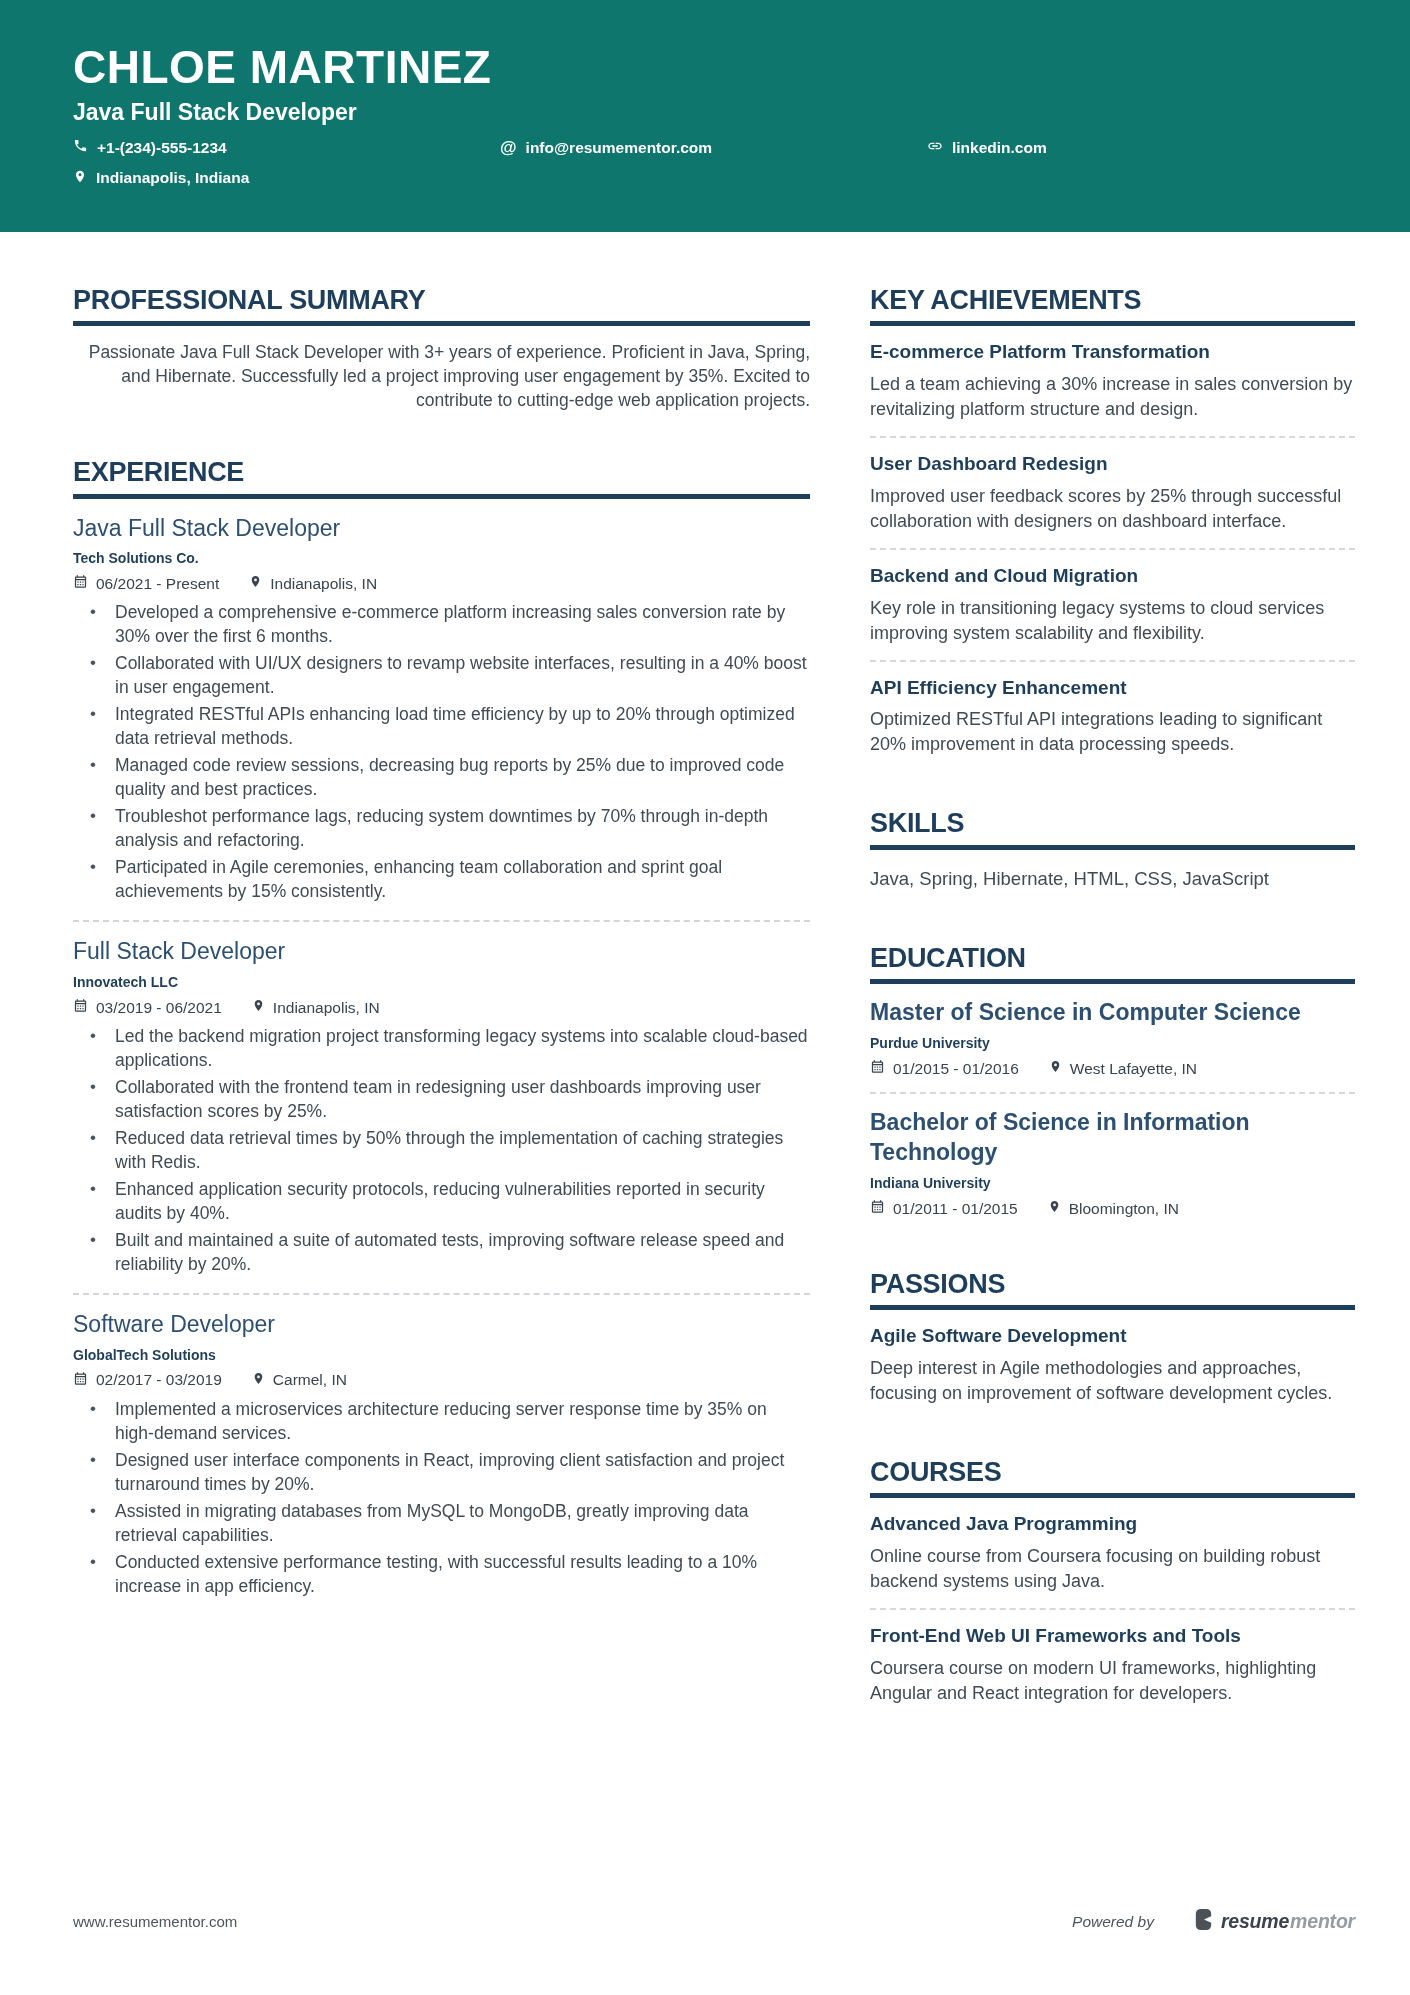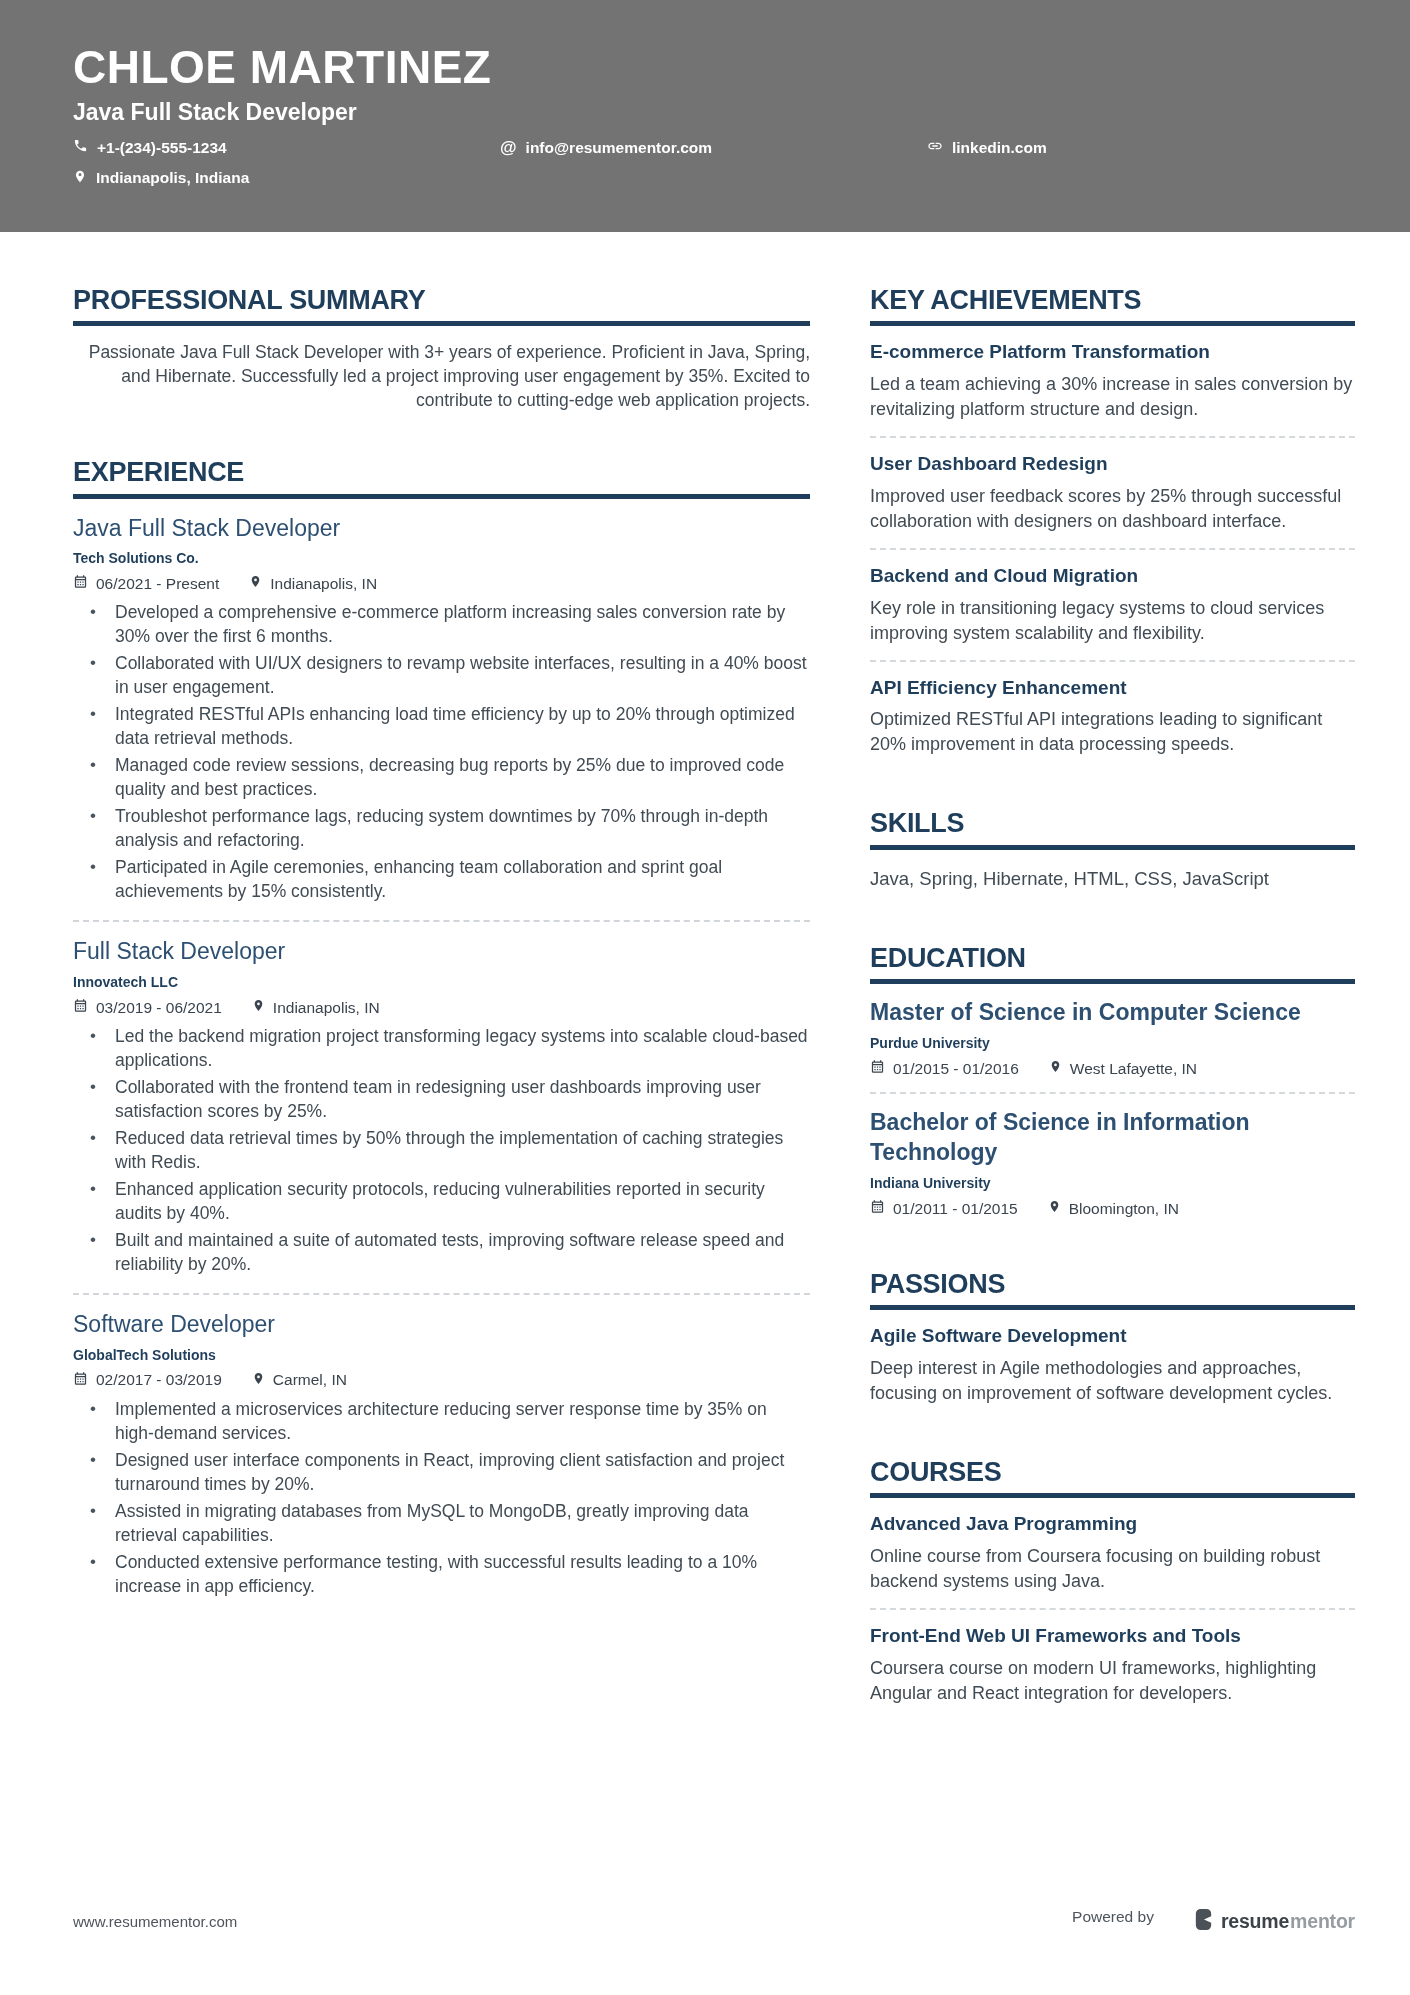--- a/index.html
+++ b/index.html
@@ -6,21 +6,21 @@
   html,body { background:#ffffff; }
   body {
     width:1410px; height:1995px;
     font-family:"Liberation Sans","DejaVu Sans",sans-serif;
     color:#414b54;
   }
   .page { width:1410px; height:1995px; display:flex; flex-direction:column; overflow:hidden; }
 
   
   .hdr {
-    background:#737373; color:#ffffff;
+    background:#0f766e; color:#ffffff;
     height:232px; padding:44px 55px 0 73px; flex:0 0 auto;
   }
   .hdr h1 { font-size:46px; font-weight:800; letter-spacing:0.5px; line-height:1.02; }
   .hdr-title { font-size:23px; font-weight:700; margin-top:8px; }
   .contact {
     margin-top:12px;
     display:grid; grid-template-columns:427px 427px 1fr;
     row-gap:11px; align-items:center;
   }
   .c-item { display:flex; align-items:center; gap:9px; font-size:15.5px; font-weight:700; }
@@ -67,21 +67,21 @@
   .skills-text { margin-top:16px; font-size:18.5px; line-height:26px; color:#414b54; }
   .degree { font-size:23px; font-weight:700; color:#2d4f71; margin-top:13px; line-height:30px; }
 
   
   footer {
     flex:0 0 auto;
     display:flex; justify-content:space-between; align-items:center;
     padding:0 55px 60px 73px;
   }
   .site { font-size:15px; color:#4d545b; }
-  .powered { display:flex; gap:38px; }
+  .powered { display:flex; align-items:center; gap:38px;font-style:italic; }
   .powered-label { font-size:15.5px; color:#4d545b; }
   .logo { display:flex; align-items:center; gap:6px; }
   .logo-bold  { font-size:19.5px; font-weight:800; color:#3c434a; letter-spacing:-0.2px; }
   .logo-light { font-size:19.5px; font-weight:600; color:#959ca2; letter-spacing:-0.2px; margin-left:-5px; }
 </style>
 </head>
 <body>
 
 <div class="page">
 

